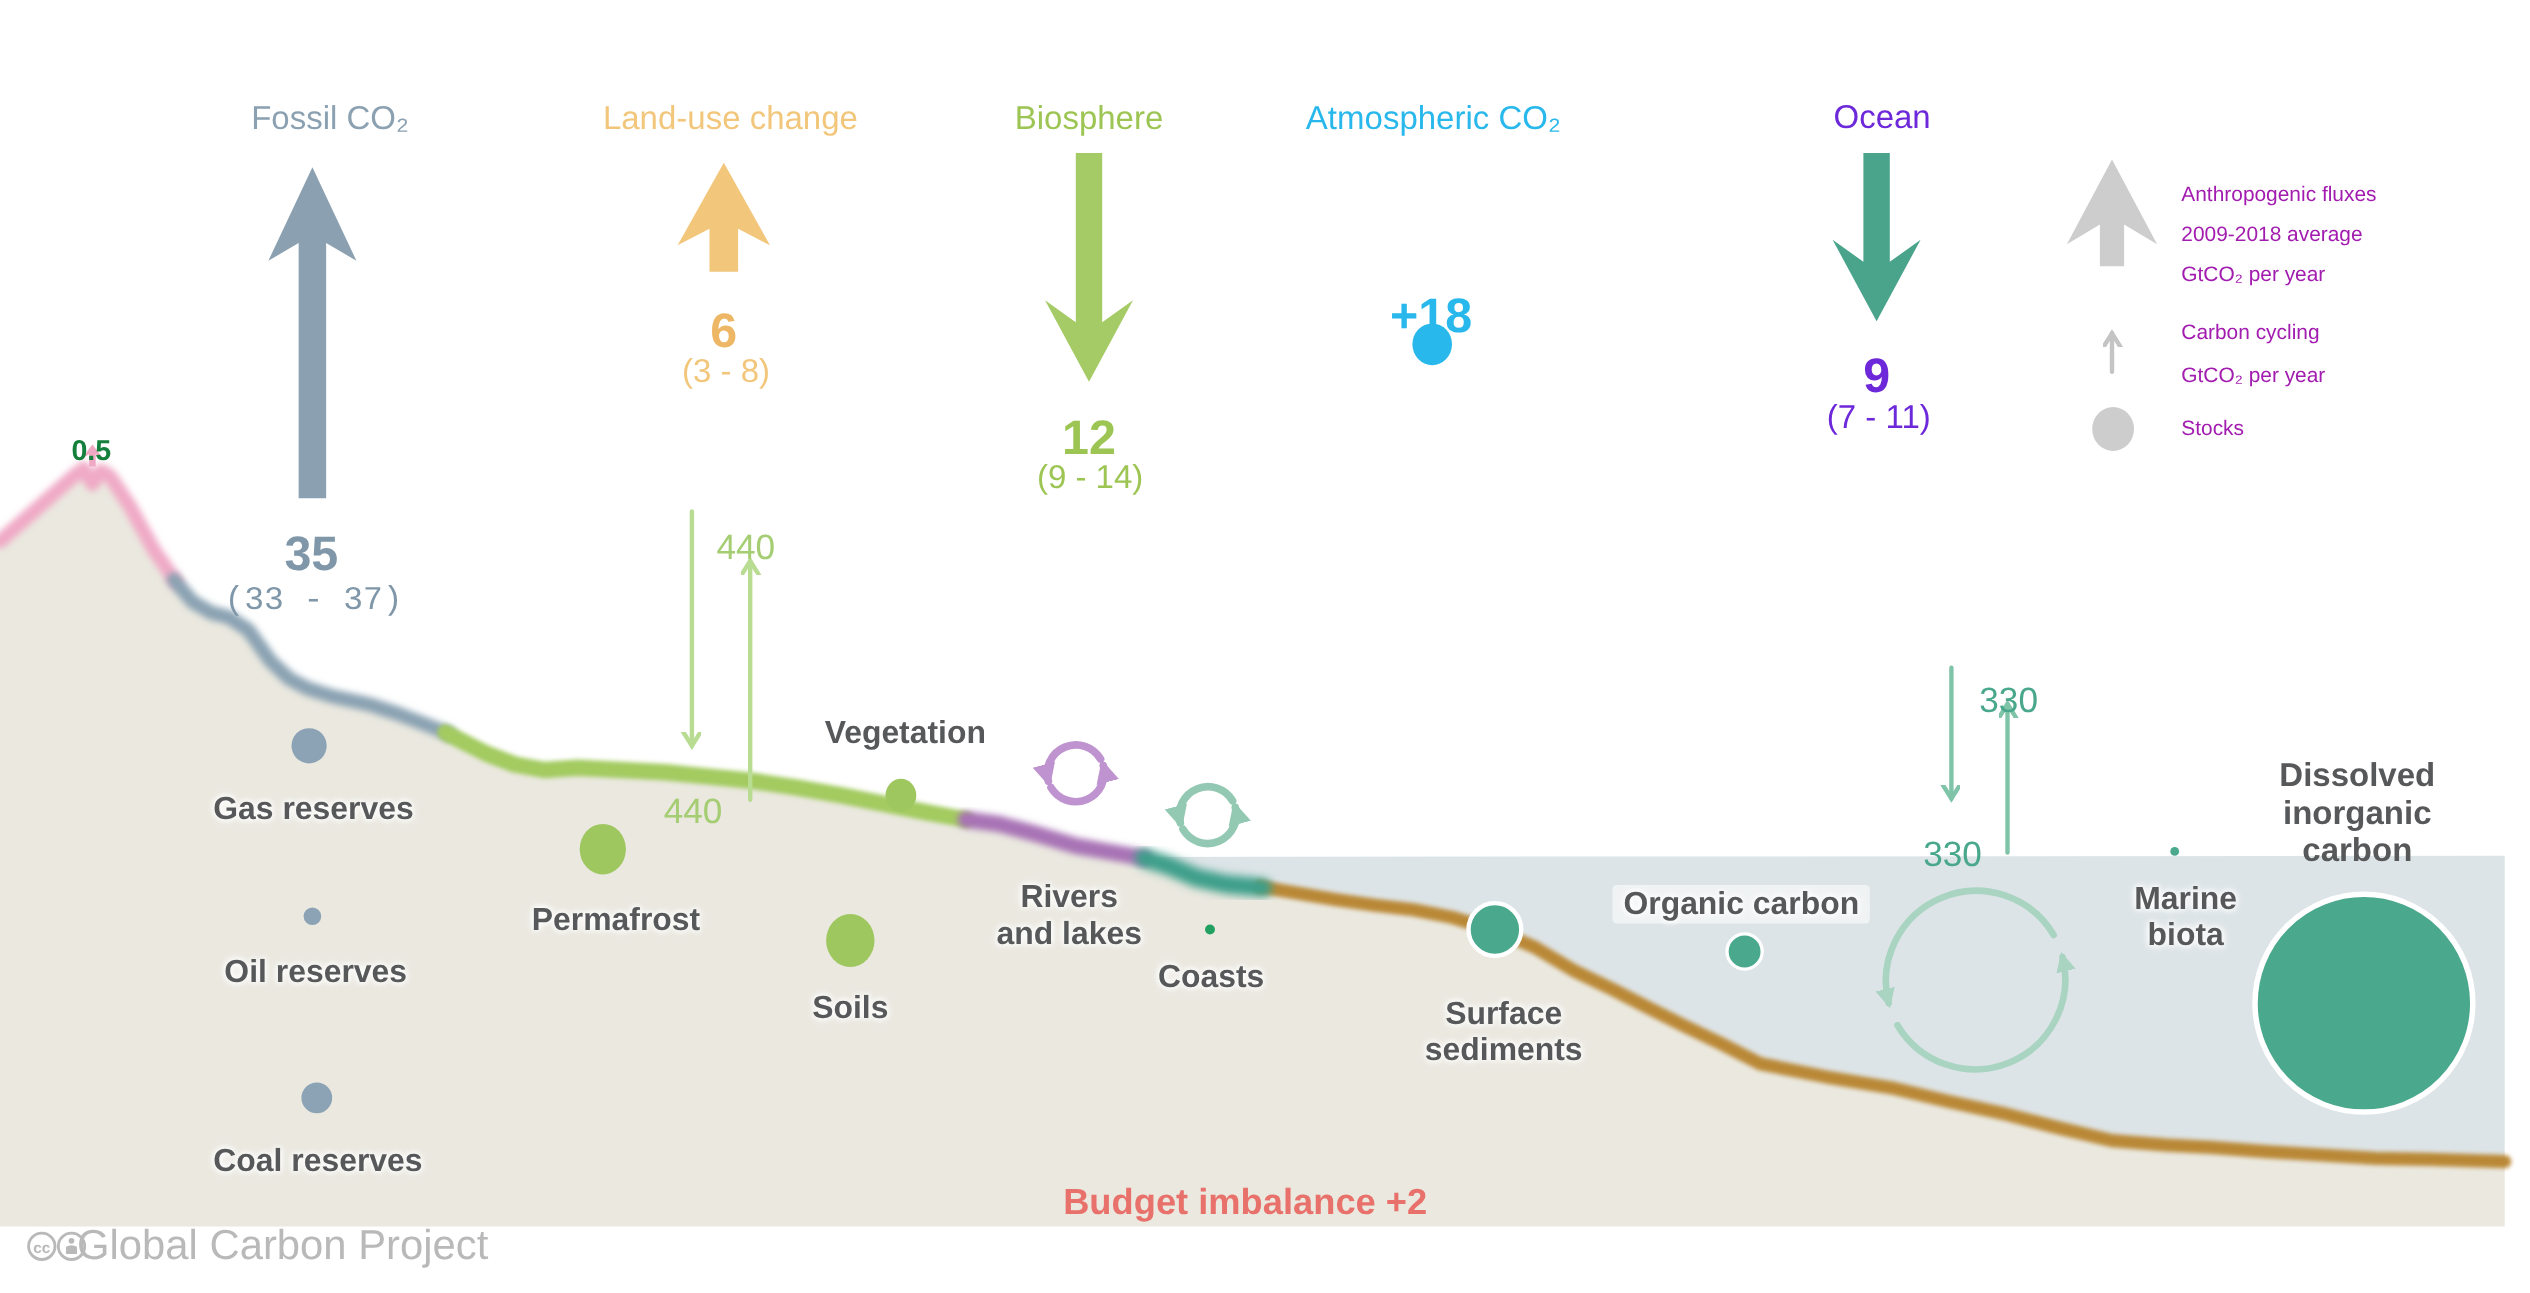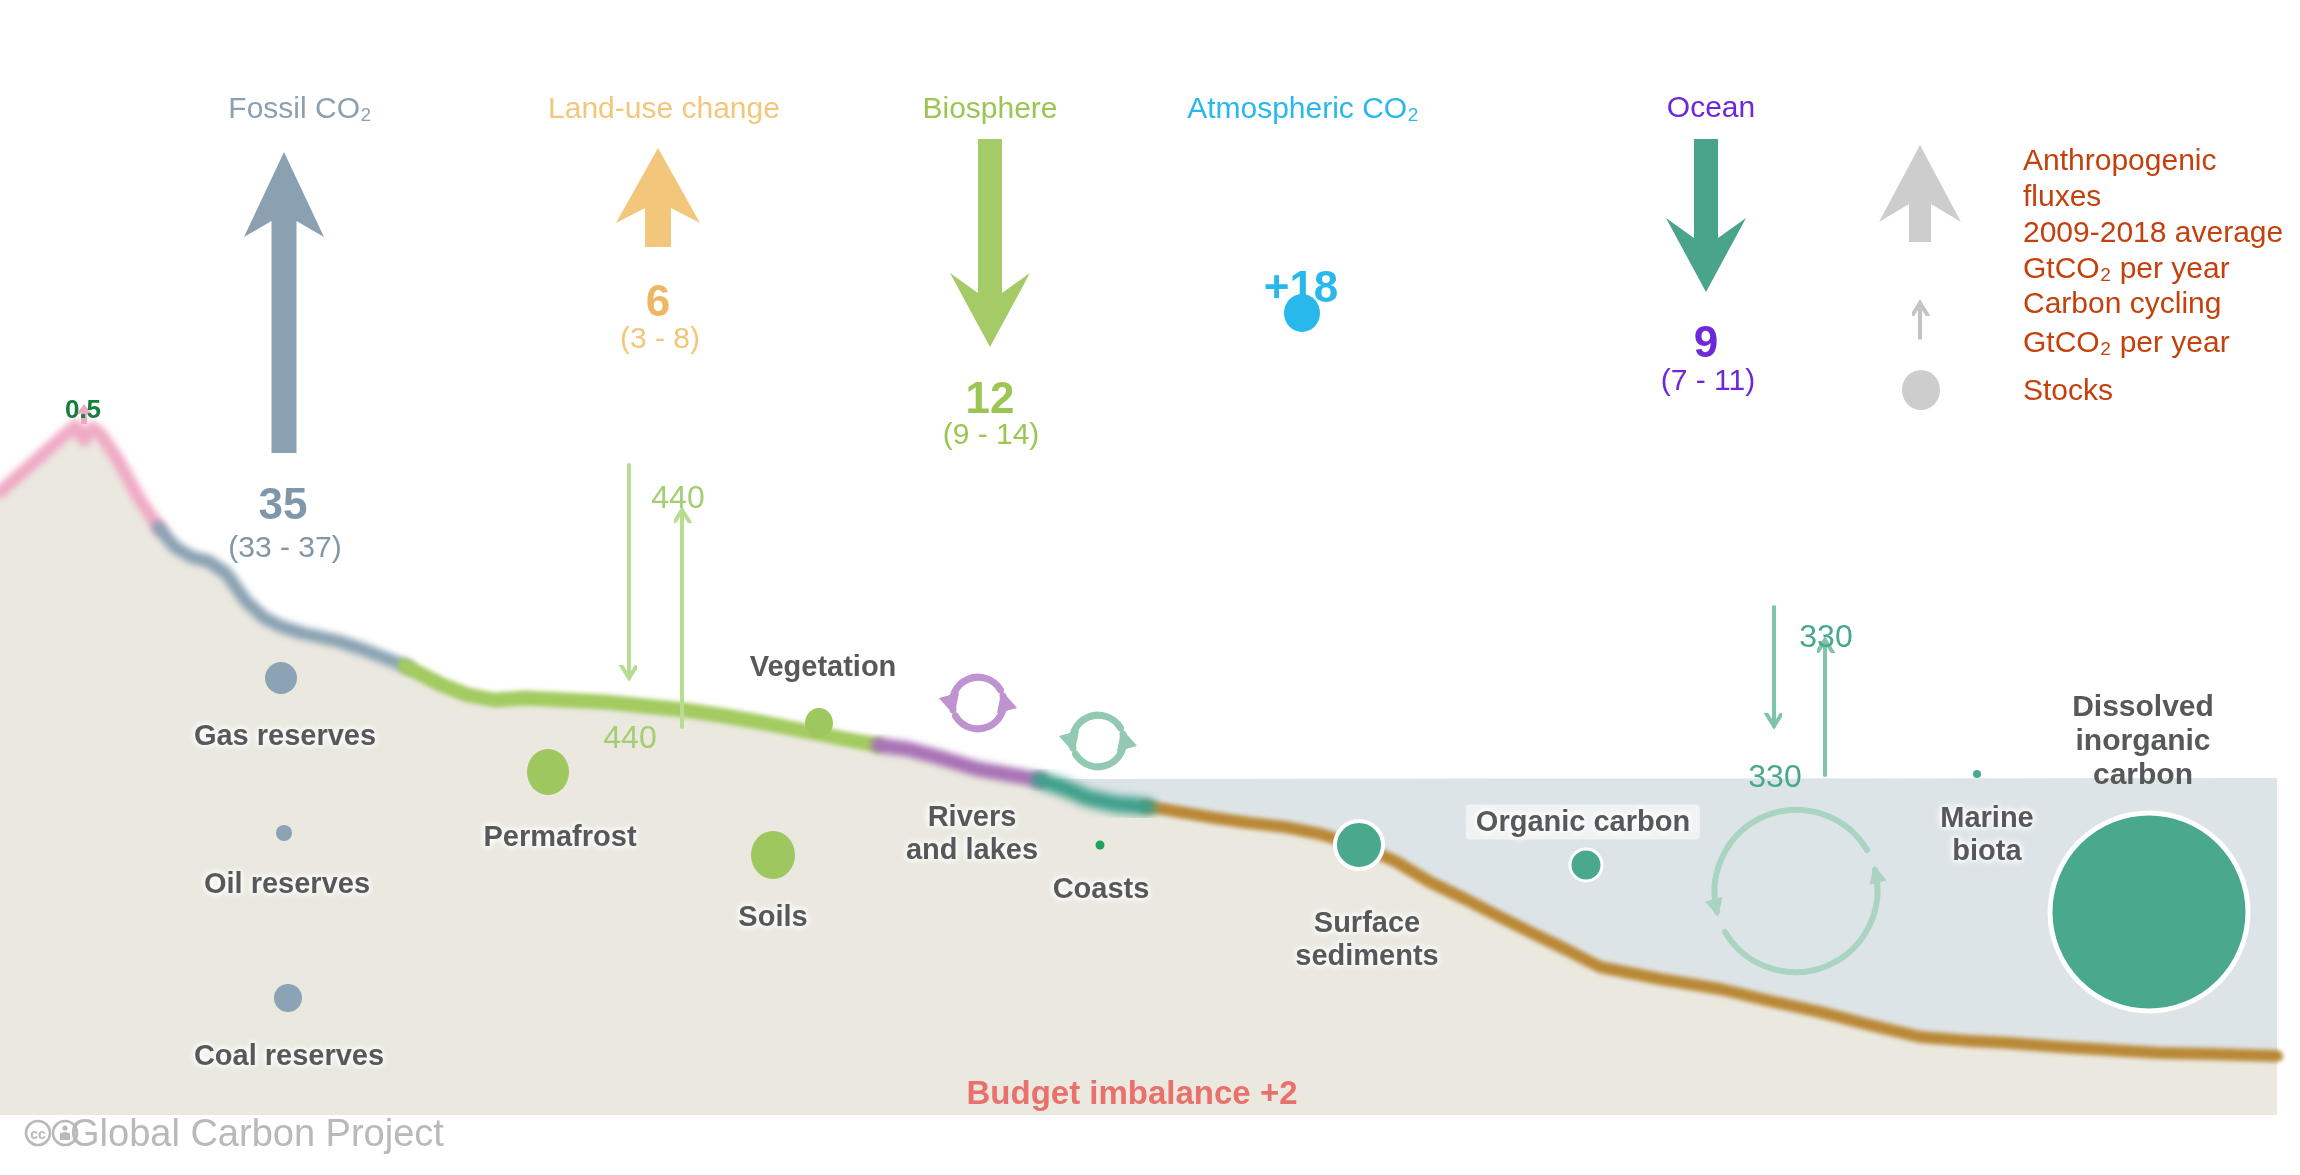--- a/index.html
+++ b/index.html
@@ -7,21 +7,21 @@
   #stage{position:relative;width:2300px;height:1175px;overflow:hidden;background:#ffffff;}
   #scene{position:absolute;left:0;top:0;}
   .lb{position:absolute;transform:translate(-50%,-50%);text-align:center;white-space:pre-line;line-height:1.12;margin-top:20px;}
   .lb-l{position:absolute;transform:translate(0,-50%);text-align:left;white-space:pre-line;}
   .toplabel{font-size:30px;}
   .big{font-size:44px;font-weight:bold;}
   .range{font-size:30px;}
   .stock{font-size:29px;font-weight:bold;color:#57585a;line-height:1.14;
          text-shadow:0 0 6px #fff,0 0 6px #fff,0 0 10px #fff;}
   .fluxnum{font-size:32px;}
-  .leg{font-size:30px;color:#c2410c;line-height:36px;margin-left:40px;}
+  .leg{font-size:19px;color:#a21caf;line-height:36px;}
   .c-fossil{color:#8ba1b1}.c-fossilnum{color:#7f97a8}
   .c-landuse{color:#f2c67b}.c-landusenum{color:#eeb765}
   .c-bio{color:#9dc554}
   .c-atmos{color:#29b8eb}
   .c-ocean{color:#6d28d9}
   .c-pink{color:#15803d}
   .c-green440{color:#a5cd73}
   .c-teal330{color:#49a88c}
   .imbalance{font-size:33px;font-weight:bold;color:#e8716b;}
   .attr-text{font-size:38px;color:#b9b9b9;}
@@ -130,21 +130,21 @@
     </g>
   </svg>
 
   <div class="lb toplabel c-fossil" style="left:300px;top:88px;">Fossil CO₂</div>
   <div class="lb toplabel c-landuse" style="left:664px;top:88px;">Land-use change</div>
   <div class="lb toplabel c-bio" style="left:990px;top:88px;">Biosphere</div>
   <div class="lb toplabel c-atmos" style="left:1303px;top:88px;">Atmospheric CO₂</div>
   <div class="lb toplabel c-ocean" style="left:1711px;top:87px;">Ocean</div>
 
   <div class="lb big c-fossilnum" style="left:283px;top:484px;">35</div>
-  <div class="lb range c-fossilnum" style="left:285px;top:527px;">(33 - 37)</div>
+  <div class="lb range c-fossilnum" style="left:285px;top:527px;font-family:Liberation Mono, monospace;">(33 - 37)</div>
   <div class="lb big c-landusenum" style="left:658px;top:281px;">6</div>
   <div class="lb range c-landuse" style="left:660px;top:318px;">(3 - 8)</div>
   <div class="lb big c-bio" style="left:990px;top:378px;">12</div>
   <div class="lb range c-bio" style="left:991px;top:414px;">(9 - 14)</div>
   <div class="lb big c-atmos" style="left:1301px;top:267px;">+18</div>
   <div class="lb big c-ocean" style="left:1706px;top:322px;">9</div>
   <div class="lb range c-ocean" style="left:1708px;top:360px;">(7 - 11)</div>
 
   <div class="lb c-pink" style="left:83px;top:390px;font-size:26px;font-weight:bold;">0.5</div>
 

